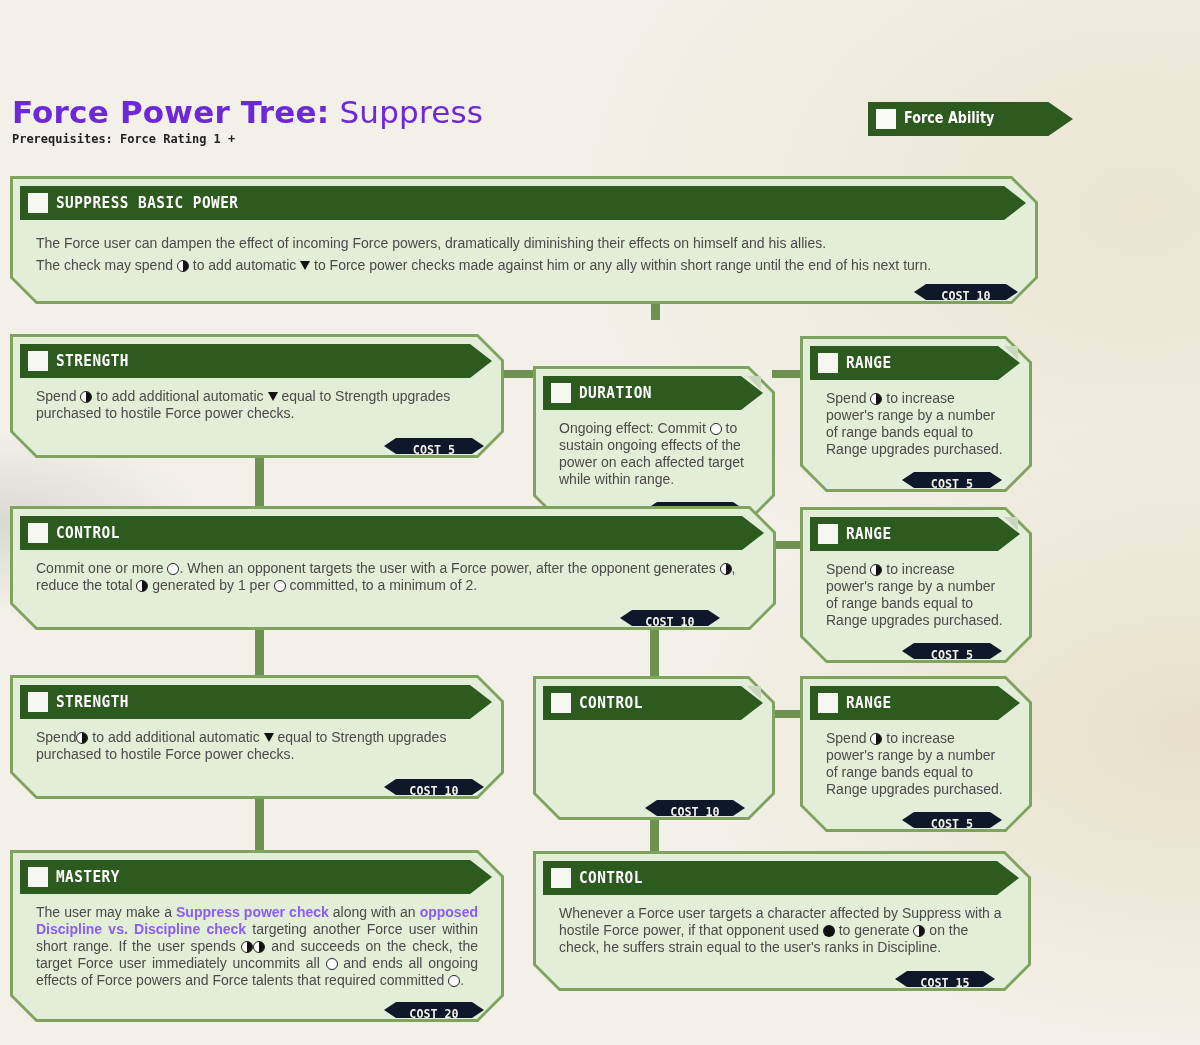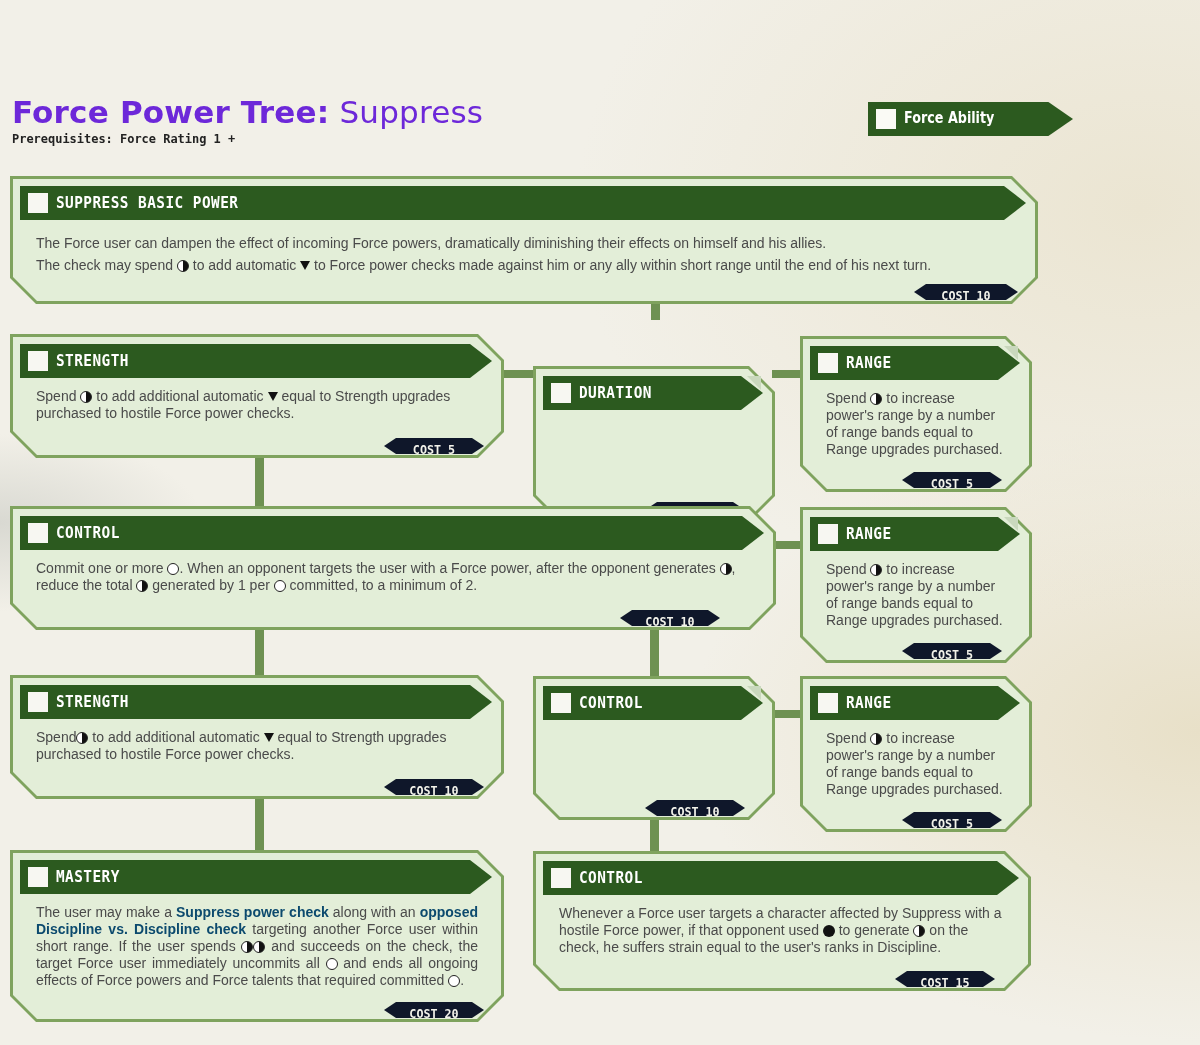--- a/index.html
+++ b/index.html
@@ -24,21 +24,21 @@
 
   .connector { position: absolute; background: #6e9152; }
 
   .card { position: absolute; }
   .card .frame { position: absolute; inset: 0; background: #7fa35e; clip-path: polygon(0 0, calc(100% - 26px) 0, 100% 26px, 100% calc(100% - 26px), calc(100% - 26px) 100%, 26px 100%, 0 calc(100% - 26px)); }
   .card .inner { position: absolute; inset: 3px; background: #e3eed8; clip-path: polygon(0 0, calc(100% - 24px) 0, 100% 24px, 100% calc(100% - 24px), calc(100% - 24px) 100%, 24px 100%, 0 calc(100% - 24px)); }
   .card .header { position: absolute; left: 10px; top: 10px; right: 12px; height: 34px; background: #2c5a1f; clip-path: polygon(0 0, calc(100% - 22px) 0, 100% 50%, calc(100% - 22px) 100%, 0 100%); }
   .card .chk { position: absolute; left: 18px; top: 17px; width: 20px; height: 20px; background: #f7f7f2; }
   .card .hlabel { position: absolute; left: 46px; top: 17px; color: #fff; font-family: "DejaVu Sans Mono", monospace; font-weight: bold; font-size: 16px; letter-spacing: 0.5px; transform: scaleX(0.9); transform-origin: left; }
   .card .desc { position: absolute; left: 26px; right: 26px; top: 54px; color: #4a4a4a; font-family: "Liberation Sans", sans-serif; font-size: 14px; line-height: 17px; }
-  .card .desc b { color: #0c4a6e; }
+  .card .desc b { color: #8b5cf6; }
   .card .cost { position: absolute; right: 20px; bottom: 4px; width: 100px; height: 16px; background: #0f172a; clip-path: polygon(12px 0, calc(100% - 12px) 0, 100% 50%, calc(100% - 12px) 100%, 12px 100%, 0 50%); }
   .card .cost span { position: absolute; left: 0; right: 0; top: 4px; text-align: center; color: #f2f2ea; font-family: "DejaVu Sans Mono", monospace; font-weight: bold; font-size: 13px; transform: scaleX(0.9); }
   .card .fold { position: absolute; right: 14px; top: 10px; width: 0; height: 0; border-top: 14px solid #c9d8bd; border-left: 14px solid transparent; }
 
   .sym { display: inline-block; vertical-align: -2px; width: 12px; height: 12px; border-radius: 50%; box-sizing: border-box; }
   .sym.half { border: 1px solid #222; background: linear-gradient(90deg, #fff 50%, #111 50%); }
   .sym.ring { border: 1.5px solid #222; background: #fff; }
   .sym.dark { background: #111; }
   .tri { display: inline-block; width: 0; height: 0; border-left: 5px solid transparent; border-right: 5px solid transparent; border-top: 9px solid #111; vertical-align: 0; }
 </style>
@@ -93,20 +93,21 @@
     </div>
 </div>
 
 <div class="card" style="left:533px; top:336px; width:242px; height:156px;margin-top:30px;">
   <div class="frame"></div>
     <div class="inner"></div>
   <div class="header"></div>
   <div class="fold"></div>
   <div class="chk"></div>
   <div class="hlabel">DURATION</div>
+  <div class="desc"><span>Ongoing effect: Commit </span><span class="sym ring"></span><span> to sustain ongoing effects of the power on each affected target while within range.</span></div>
   <div class="cost" style="right:30px;">
       <span>COST 5</span>
     </div>
 </div>
 
 <div class="card" style="left:800px; top:336px; width:232px; height:156px;">
   <div class="frame"></div>
     <div class="inner"></div>
   <div class="header"></div>
   <div class="fold"></div>

